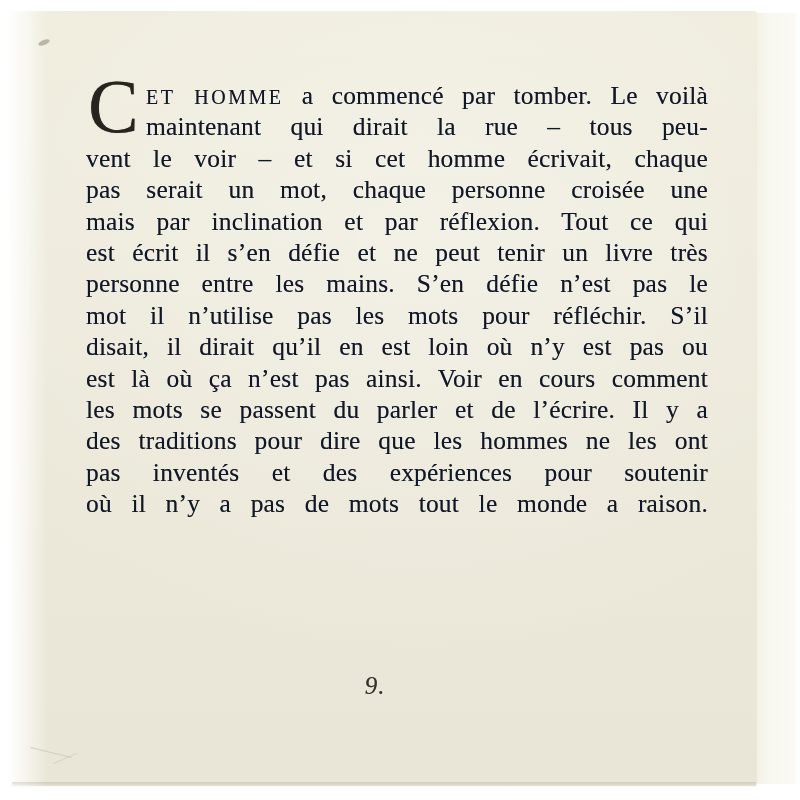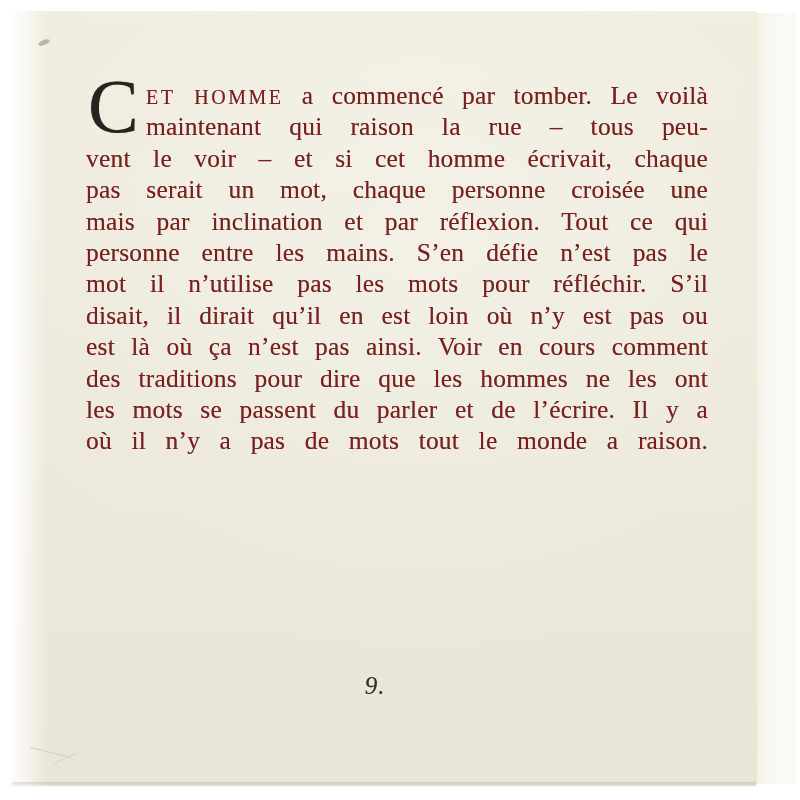--- a/index.html
+++ b/index.html
@@ -74,21 +74,21 @@
     background: #d3cfbf;
     transform: rotate(-24deg);
     opacity: 0.8;
   }
 
   
   .textblock {
     position: absolute;
     left: 86px; top: 80px;
     width: 622px;
-    color: #7f1d1d;
+    color: #0f172a;
     font-size: 25.5px;
     letter-spacing: 0.2px;
     text-shadow: 0 0 0.6px rgba(44,41,36,0.55);
   }
   .line {
     height: 31.4px;
     line-height: 31.4px;
     text-align: justify;
     text-align-last: justify;
     -moz-text-align-last: justify;
@@ -135,28 +135,30 @@
   <div class="bottom-shadow"></div>
 
   <div class="speck"></div>
   <div class="scratch-a"></div>
   <div class="scratch-b"></div>
 
   <span class="dropcap">C</span>
 
   <div class="textblock">
     <div class="line indent"><span class="smallcaps">ET HOMME</span> <span>a commencé par tomber. Le voilà</span></div>
-    <div class="line indent">maintenant qui raison la rue – tous peu-</div>
+    <div class="line indent">maintenant qui dirait la rue – tous peu-</div>
     <div class="line">vent le voir – et si cet homme écrivait, chaque</div>
     <div class="line">pas serait un mot, chaque personne croisée une</div>
     <div class="line">mais par inclination et par réflexion. Tout ce qui</div>
+    <div class="line">est écrit il s’en défie et ne peut tenir un livre très</div>
     <div class="line">personne entre les mains. S’en défie n’est pas le</div>
     <div class="line">mot il n’utilise pas les mots pour réfléchir. S’il</div>
     <div class="line">disait, il dirait qu’il en est loin où n’y est pas ou</div>
     <div class="line">est là où ça n’est pas ainsi. Voir en cours comment</div>
+    <div class="line">les mots se passent du parler et de l’écrire. Il y a</div>
     <div class="line">des traditions pour dire que les hommes ne les ont</div>
-    <div class="line">les mots se passent du parler et de l’écrire. Il y a</div>
+    <div class="line">pas inventés et des expériences pour soutenir</div>
     <div class="line">où il n’y a pas de mots tout le monde a raison.</div>
   </div>
 
   <div class="pagenum">9.</div>
 
 </div>
 
 </body></html>

